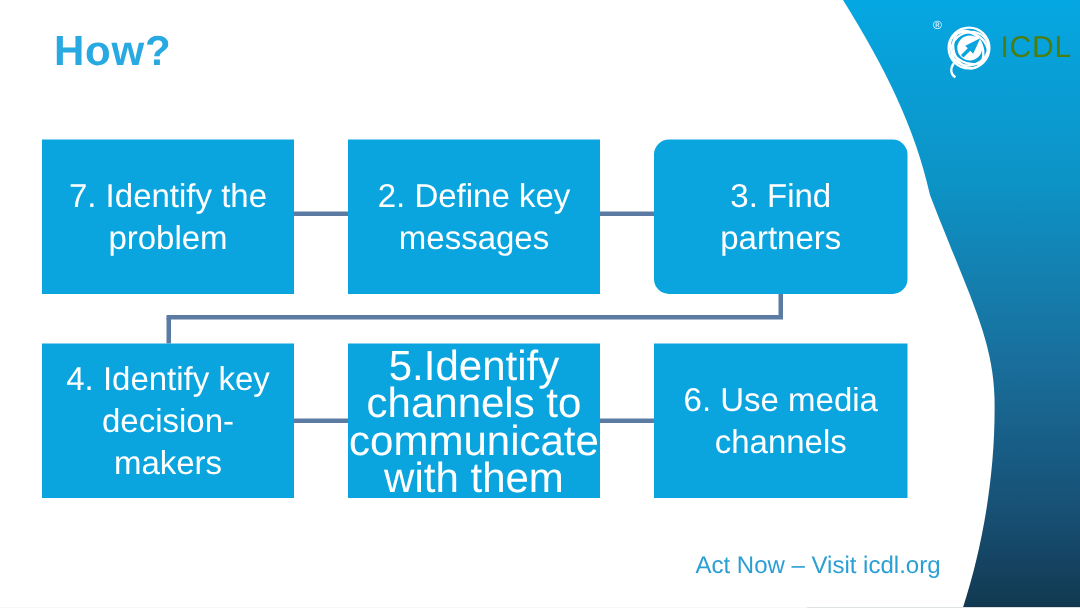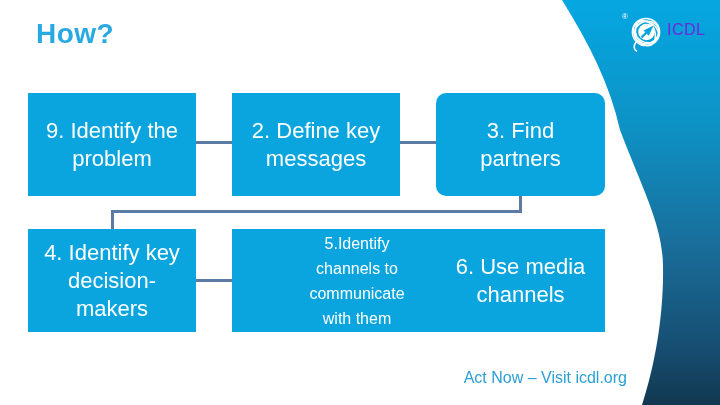--- a/index.html
+++ b/index.html
@@ -43,24 +43,24 @@
   .logo .reg {
     position: absolute;
     left: 4px; top: 2px;
     font-size: 8px;
     color: #ffffff;
   }
   .logo .globe { position: absolute; left: 10px; top: 3px; }
   .logo .wordmark {
     position: absolute;
     left: 49px; top: 11px;
-    font-size: 16px;
+    font-size: 20px;
     font-weight: 400;
     letter-spacing: 0.5px;
-    color: #6d28d9;
+    color: #4d7c0f;
   }
 
   
   .diagram { position: absolute; left: 0; top: 0; width: 720px; height: 405px; z-index: 2; }
 
   .conn { position: absolute; background: #5b7ba3; }
   .conn.c12 { left: 196px; top: 141px; width: 36px; height: 3px; }
   .conn.c23 { left: 400px; top: 141px; width: 36px; height: 3px; }
   .conn.c45 { left: 196px; top: 279px; width: 36px; height: 3px; }
   .conn.c56 { left: 400px; top: 279px; width: 36px; height: 3px; }
@@ -78,21 +78,21 @@
     justify-content: center;
     text-align: center;
     font-size: 22px;
     line-height: 28px;
     white-space: pre-line;
   }
   .step.b1 { left: 28px;  top: 93px; }
   .step.b2 { left: 232px; top: 93px; }
   .step.b3 { left: 436px; top: 93px; width: 169px; border-radius: 10px; }
   .step.b4 { left: 28px;  top: 229px; }
-  .step.b5 { left: 232px; top: 229px; font-size: 16px; line-height: 25px; padding-left: 41px; }
+  .step.b5 { left: 232px; top: 229px; font-size: 28px; line-height: 25px; }
   .step.b6 { left: 436px; top: 229px; width: 169px; }
 
   
   .footer {
     position: absolute;
     right: 93px; top: 369px;
     font-size: 16px;
     color: #2b9fd4;
     z-index: 3;
     white-space: nowrap;
@@ -139,21 +139,21 @@
   <div class="diagram">
 
     <div class="conn c12"></div>
     <div class="conn c23"></div>
     <div class="conn e-v1"></div>
     <div class="conn e-h"></div>
     <div class="conn e-v2"></div>
     <div class="conn c45"></div>
     <div class="conn c56"></div>
 
-    <div class="step b1">9. Identify the
+    <div class="step b1">7. Identify the
 problem</div>
     <div class="step b2">2. Define key
 messages</div>
     <div class="step b3">3. Find
 partners</div>
     <div class="step b4">4. Identify key
 decision-
 makers</div>
     <div class="step b5">5.Identify
 channels to

